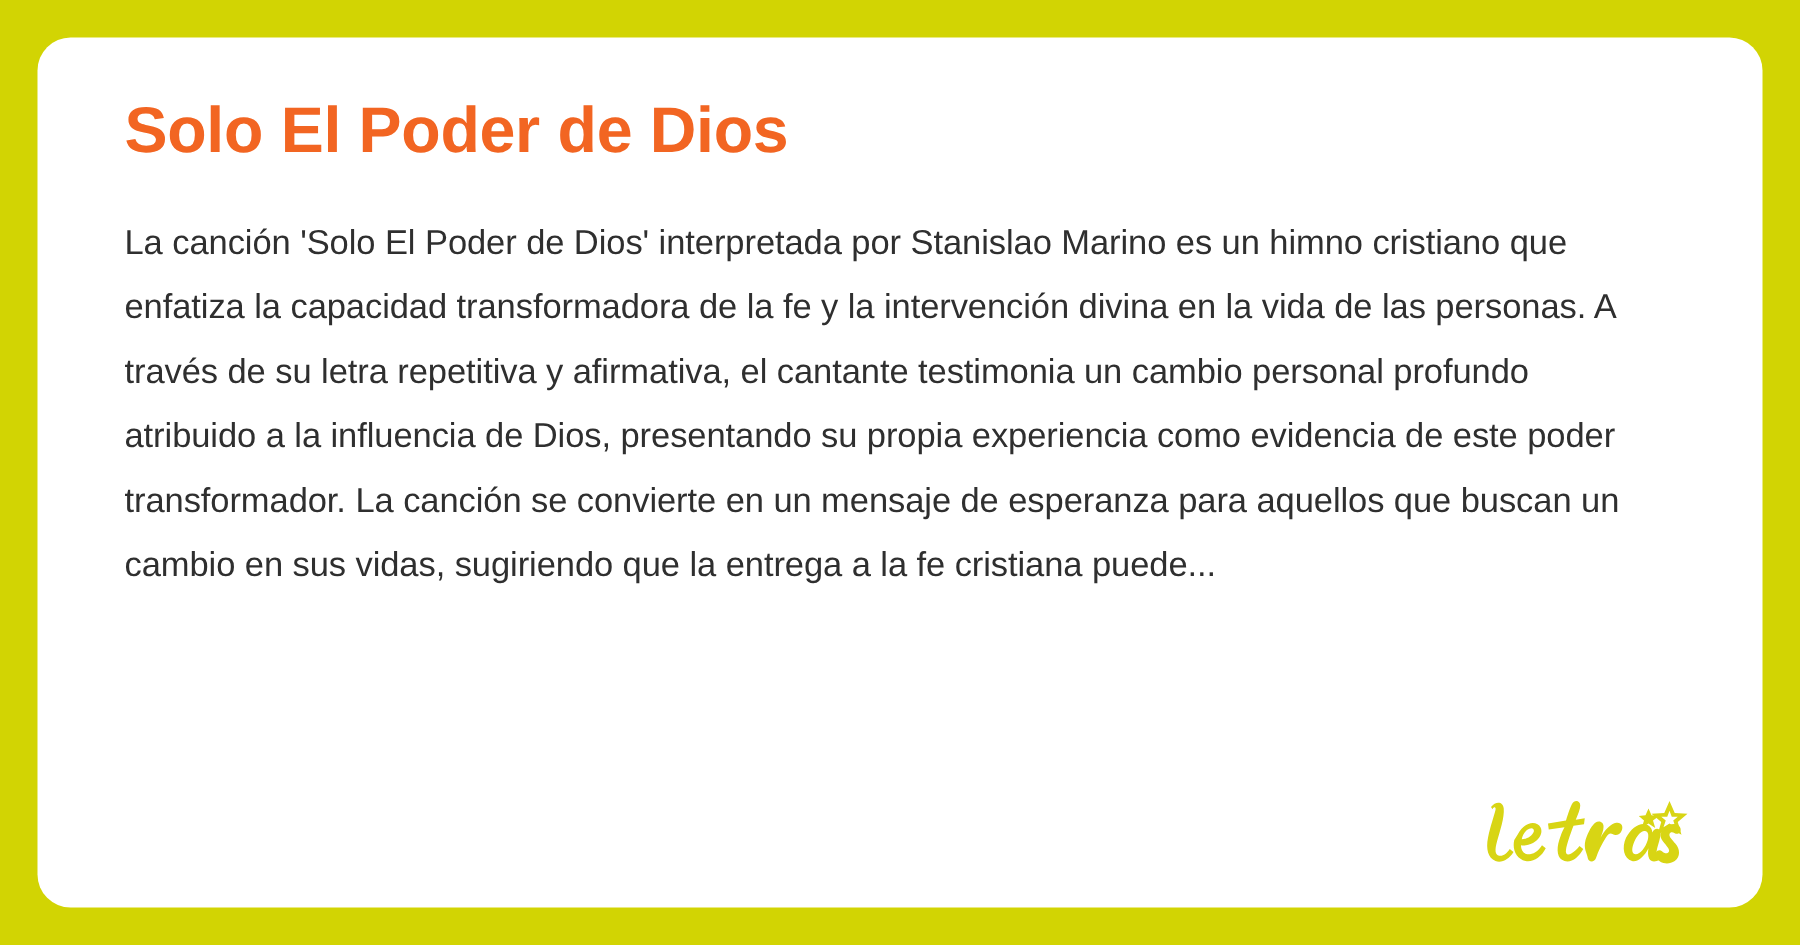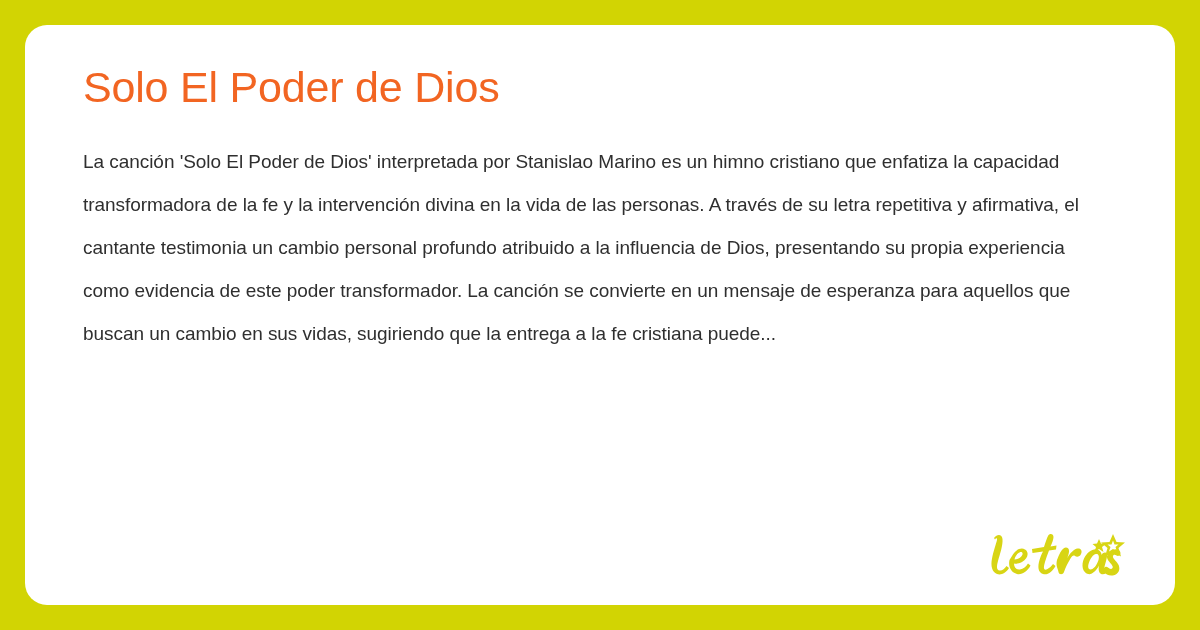--- a/index.html
+++ b/index.html
@@ -32,40 +32,40 @@
     background: #ffffff;
     border-radius: 22px;
     box-sizing: border-box;
     padding: 38px 58px 30px 58px;
     overflow: hidden;
   }
 
   .song-title {
     margin: 0;
     font-size: 43px;
-    font-weight: normal;
+    font-weight: bold;
     line-height: 1.12;
     letter-spacing: -0.2px;
     color: #f26522;
     white-space: nowrap;
   }
 
   .artist-name {
     margin: 10px 0 0 0;
     font-size: 25px;
     font-weight: bold;
     line-height: 1.2;
     letter-spacing: -0.1px;
     color: #bfb40c;
     white-space: nowrap;
   }
 
   .description {
     margin: 29px 0 0 0;
-    font-size: 19px;
+    font-size: 23px;
     line-height: 43px;
     color: #2f2f2f;
     letter-spacing: -0.05px;
     max-width: 1022px;
     text-align: left;
   }
 
   .logo {
     position: absolute;
     right: 57px;

